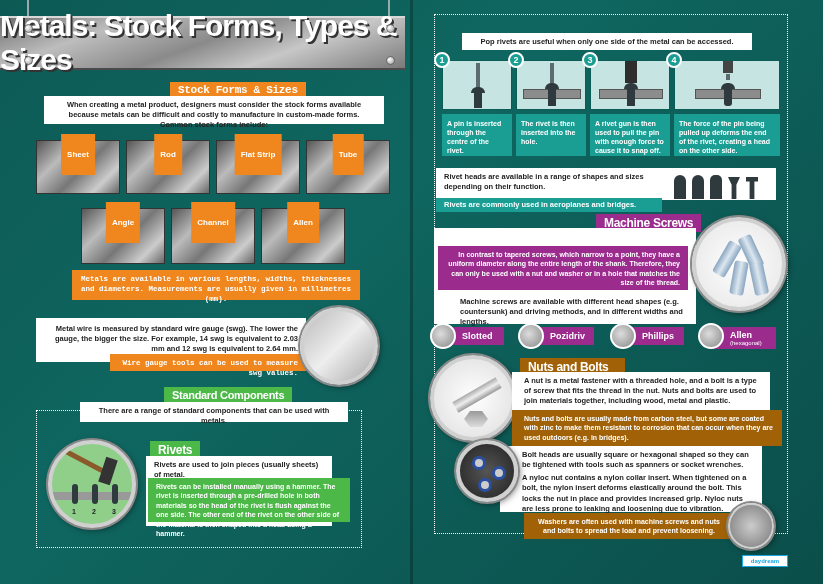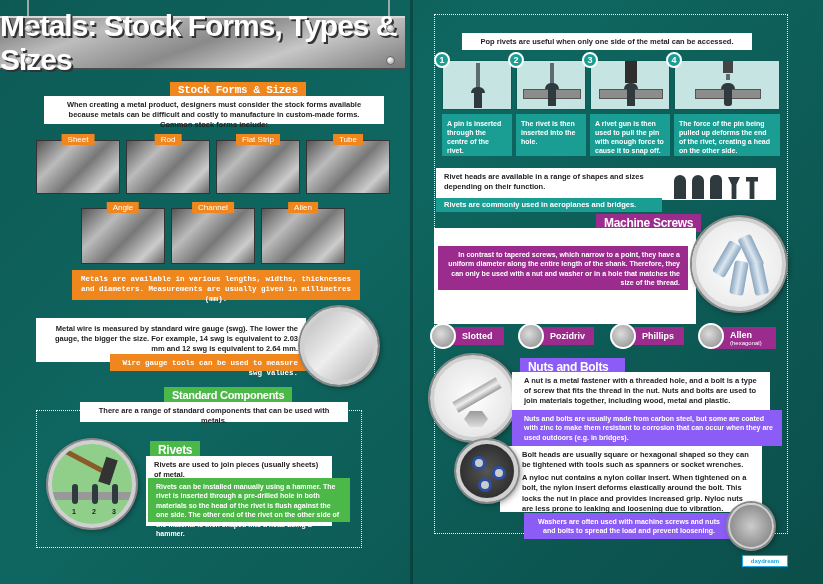--- a/index.html
+++ b/index.html
@@ -31,40 +31,40 @@
       background: radial-gradient(circle at 35% 35%, #fff, #999); border: 1px solid #666; }
 
     .tag {
       position: absolute; color: #fff; font-weight: bold; font-size: 11px;
       padding: 2px 8px; white-space: nowrap; letter-spacing: -0.3px;
     }
     .orange { background: #f0861e; font-family: Liberation Mono, monospace; }
     .green { background: #4cb848; }
     .teal { background: #1a9e93; }
     .purple { background: #9b2c8e; }
-    .blue { background: #8b5cf6; }
+    .blue { background: #a16207; }
 
     .white-box {
       position: absolute; background: #fff; color: #222; font-size: 7.5px;
       line-height: 1.35; padding: 4px 8px; font-weight: bold;
     }
     .color-box {
       position: absolute; color: #fff; font-size: 7.5px; line-height: 1.35;
       padding: 4px 8px; font-weight: bold;
     }
     .center { text-align: center; }
     .right { text-align: right; }
 
     .photo {
       position: absolute; background: linear-gradient(135deg, #555 0%, #bbb 30%, #777 55%, #ccc 80%, #666 100%);
       border: 1px solid #333;
     }
     .photo-label {
       position: absolute; top: -7px; left: 50%; transform: translateX(-50%);
-      background: #f0861e; color: #fff; font-size: 8px; font-weight: normal; padding: 1px 6px; white-space: nowrap;
+      background: #f0861e; color: #fff; font-size: 8px; font-weight: bold; padding: 16px 6px; white-space: nowrap;
     }
 
     .circle-img {
       position: absolute; border-radius: 50%;
       border: 4px solid #d0d0d0; box-shadow: 0 0 0 2px #888, 2px 2px 6px rgba(0,0,0,0.5);
       overflow: hidden;
     }
     .dotted {
       position: absolute; border: 1px dotted #fff;
     }
@@ -221,20 +221,21 @@
     <div style="width:12px;height:24px;background:#2e3a3e;border-radius:5px 5px 0 0;"></div>
     <div style="width:12px;height:22px;background:#2e3a3e;clip-path:polygon(0 0,100% 0,70% 35%,70% 100%,30% 100%,30% 35%);"></div>
     <div style="width:12px;height:22px;background:#2e3a3e;clip-path:polygon(0 0,100% 0,100% 20%,70% 20%,70% 100%,30% 100%,30% 20%,0 20%);"></div>
   </div>
 
   <div class="tag purple" style="left:184px;top:214px;font-size:12px;">Machine Screws</div>
   <div class="white-box" style="left:22px;top:228px;width:262px;height:96px;">
     <span style="padding-left:14px;display:block;margin-top:36px;">Machine screws are used to temporarily join parts together.</span>
   </div>
   <div class="color-box purple right" style="left:26px;top:246px;width:250px;height:44px;font-size:7px;">In contrast to tapered screws, which narrow to a point, they have a uniform diameter along the entire length of the shank. Therefore, they can only be used with a nut and washer or in a hole that matches the size of the thread.</div>
+  <div class="white-box" style="left:40px;top:293px;width:250px;height:28px;background:transparent;">Machine screws are available with different head shapes (e.g. countersunk) and driving methods, and in different widths and lengths.</div>
   <div class="circle-img" style="left:280px;top:217px;width:94px;height:94px;background:radial-gradient(circle,#fff,#e5e5e5);">
     <div style="position:absolute;left:24px;top:20px;width:14px;height:36px;background:linear-gradient(90deg,#8aa6c0,#dce7f0,#8aa6c0);transform:rotate(30deg);border-radius:3px;"></div>
     <div style="position:absolute;left:48px;top:14px;width:14px;height:34px;background:linear-gradient(90deg,#8aa6c0,#dce7f0,#8aa6c0);transform:rotate(-25deg);border-radius:3px;"></div>
     <div style="position:absolute;left:36px;top:40px;width:14px;height:34px;background:linear-gradient(90deg,#8aa6c0,#dce7f0,#8aa6c0);transform:rotate(10deg);border-radius:3px;"></div>
     <div style="position:absolute;left:56px;top:42px;width:14px;height:32px;background:linear-gradient(90deg,#8aa6c0,#dce7f0,#8aa6c0);transform:rotate(-12deg);border-radius:3px;"></div>
   </div>
 
   <div class="head-chip" style="left:30px;top:327px;width:62px;">
     <span>Slotted</span>
   </div>

